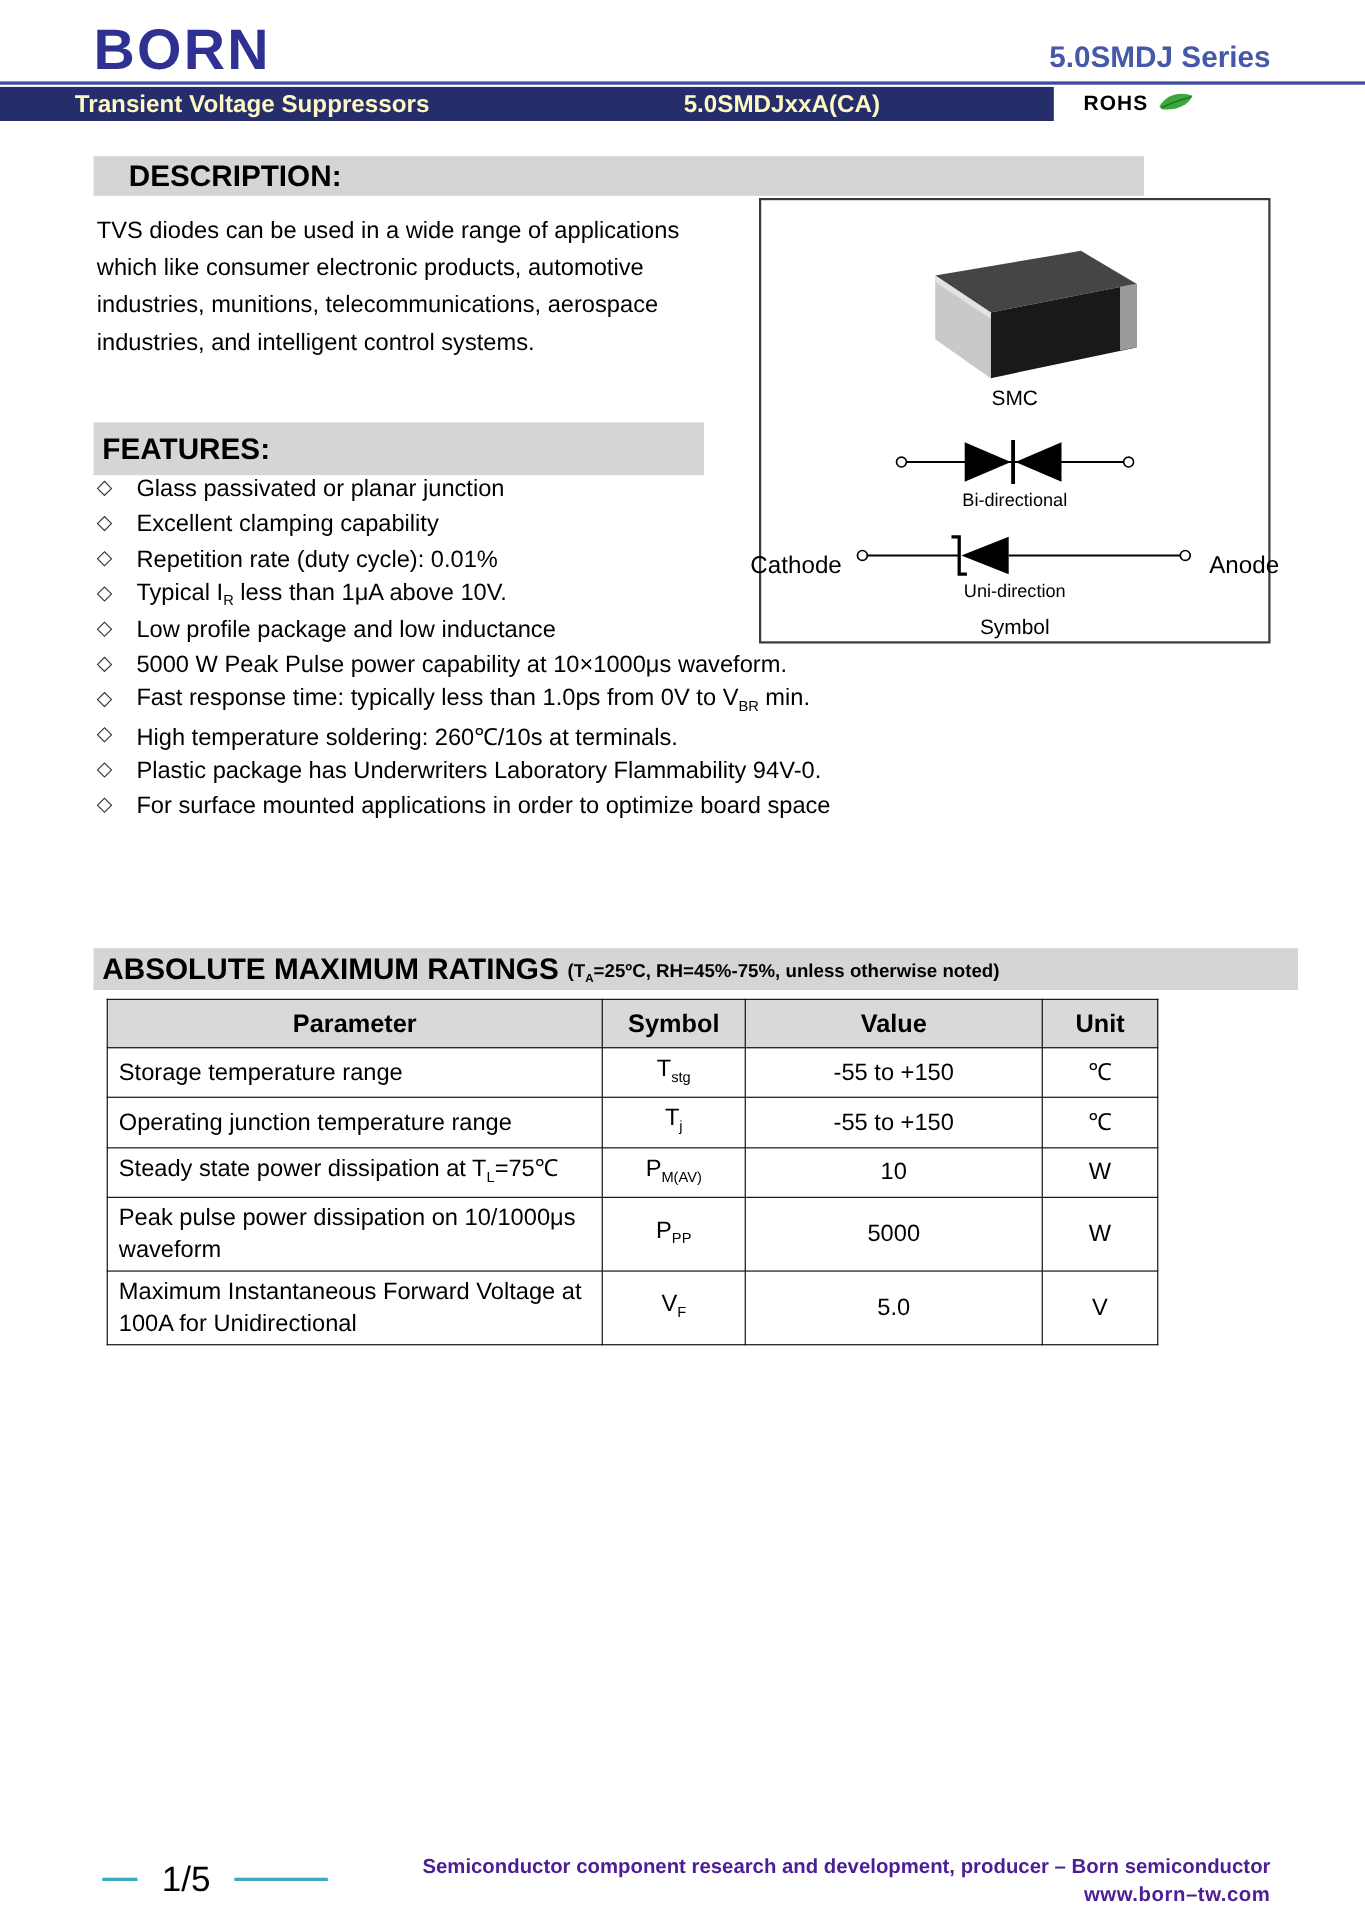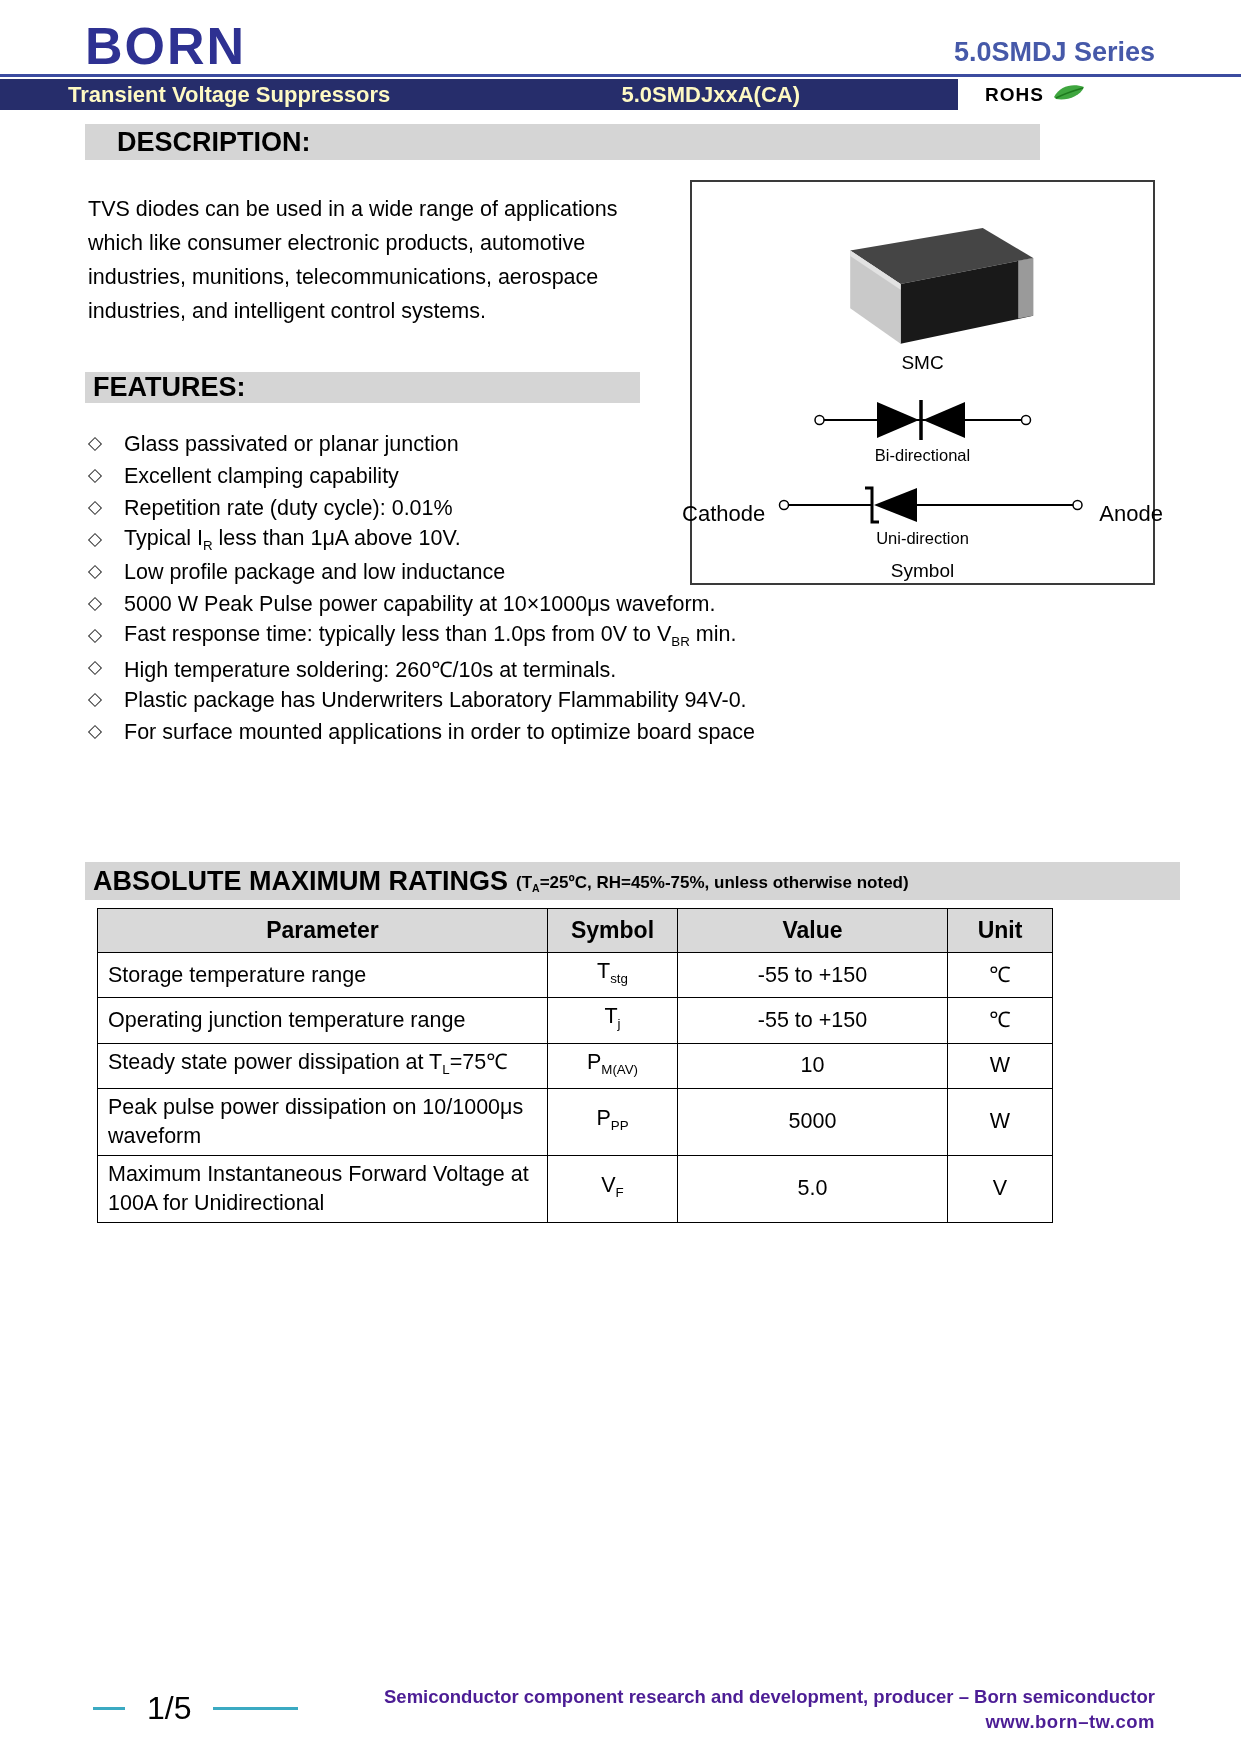--- a/index.html
+++ b/index.html
@@ -14,22 +14,22 @@
   .header-rule { position:absolute; top:74px; left:0; width:100%; height:3px; background:#3C4CA0; }
   .nav-bar { position:absolute; top:79px; left:0; width:958px; height:31px; background:#262D6B; color:#fef9c3;
              display:flex; align-items:center; justify-content:space-between; padding:0 158px 0 68px;
              font-weight:bold; font-size:22px; }
   .rohs-area { position:absolute; top:79px; left:985px; height:31px; display:flex; align-items:center; gap:8px;
                color:#000000; font-weight:bold; font-size:19px; letter-spacing:1px; }
 
   
   .section-heading { position:absolute; background:#D5D5D5; display:flex; align-items:center; padding-left:8px;
                      font-weight:bold; font-size:27px; }
-  #desc-heading { top:124px; left:85px; width:955px; height:36px;padding-left:32px; }
-  #features-heading { top:372px; left:85px; width:555px; height:31px; }
+  #desc-heading { top:142px; left:85px; width:955px; height:36px;padding-left:32px; }
+  #features-heading { top:384px; left:85px; width:555px; height:48px; }
   #ratings-heading { top:862px; left:85px; width:1095px; height:38px; gap:8px; }
   .ratings-cond { font-size:17px; font-weight:bold; padding-top:6px; }
 
   .desc-text { position:absolute; top:192px; left:88px; width:575px; font-size:21.5px; line-height:34px; }
 
   
   .pkg-box { position:absolute; top:180px; left:690px; width:465px; height:405px; border:2px solid #3a3a3a;
              display:flex; flex-direction:column; align-items:center; background:#fff; }
   .pkg-label { font-size:19px; margin-top:6px; }
   .small-label { font-size:16.5px; margin-top:2px; }

